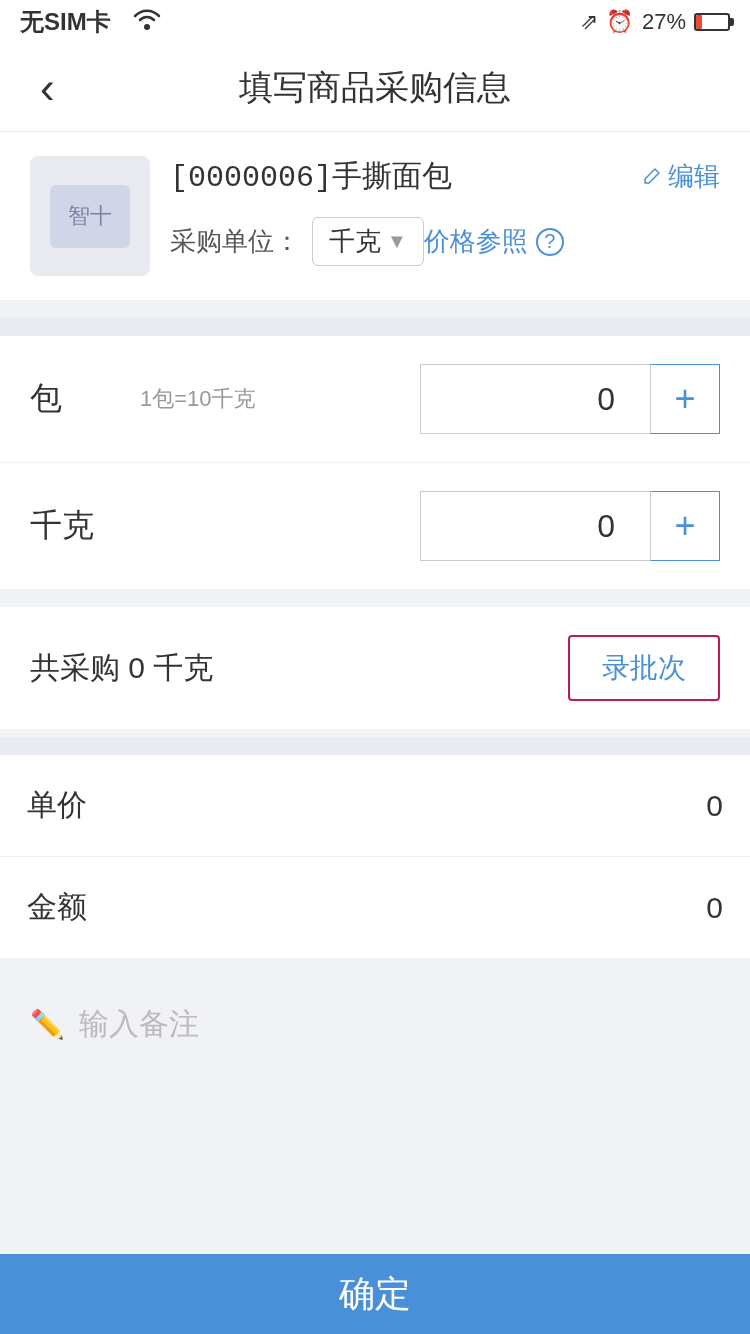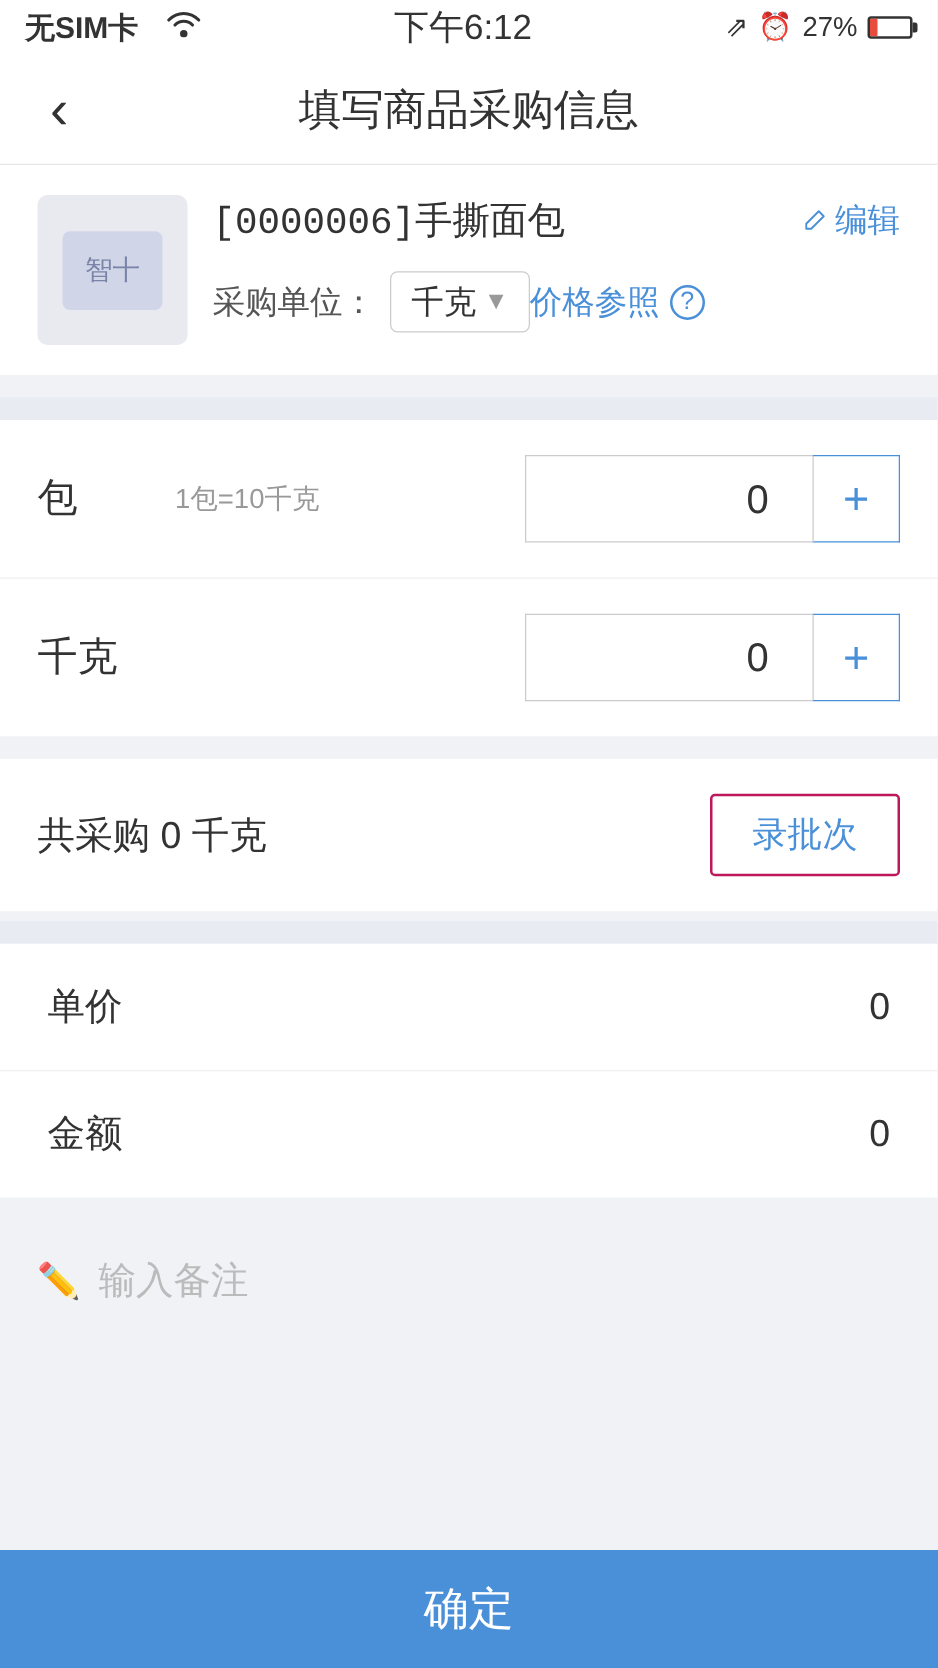--- a/index.html
+++ b/index.html
@@ -226,21 +226,21 @@
 
     
     .price-section {
       background: #fff;
       margin-bottom: 18px;
     }
     .price-row {
       display: flex;
       align-items: center;
       justify-content: space-between;
-      padding: 30px 38px;
+      padding: 30px 27px;
       border-bottom: 1px solid #f0f0f0;
     }
     .price-row:last-child { border-bottom: none; }
     .price-label {
       font-size: 30px;
       color: #333;
     }
     .price-value {
       font-size: 30px;
       color: #333;
@@ -258,21 +258,21 @@
     }
     .remarks-icon { font-size: 28px; color: #aaa; margin-top: 4px; }
     .remarks-placeholder { font-size: 30px; color: #bbb; }
 
     
     .bottom-btn {
       position: fixed;
       bottom: 0;
       left: 0;
       width: 750px;
-      height: 94px;
+      height: 80px;
       background: #4a90d9;
       display: flex;
       align-items: center;
       justify-content: center;
       cursor: pointer;
     }
     .bottom-btn-label {
       font-size: 36px;
       color: #fff;
       font-weight: 500;
@@ -285,21 +285,20 @@
   <div class="status-left">
     <span>无SIM卡</span>
     <span>
       <svg width="28" height="22" viewBox="0 0 28 22">
         <path d="M14 16a3 3 0 1 1 0 6 3 3 0 0 1 0-6z" fill="#333"></path>
         <path d="M7 12c1.8-1.8 4.3-3 7-3s5.2 1.2 7 3" stroke="#333" stroke-width="2.5" fill="none" stroke-linecap="round"></path>
         <path d="M2 8c3.2-3.2 7.7-5.2 12-5.2s8.8 2 12 5.2" stroke="#333" stroke-width="2.5" fill="none" stroke-linecap="round"></path>
       </svg>
     </span>
   </div>
-  <div class="status-center">下午6:12</div>
   <div class="status-right">
     <span style="font-size:22px;">⇗</span>
     <span>⏰</span>
     <span style="font-size:22px;">27%</span>
     <span class="battery">
       <div class="battery-body">
           <div class="battery-fill"></div>
         </div>
     </span>
   </div>

